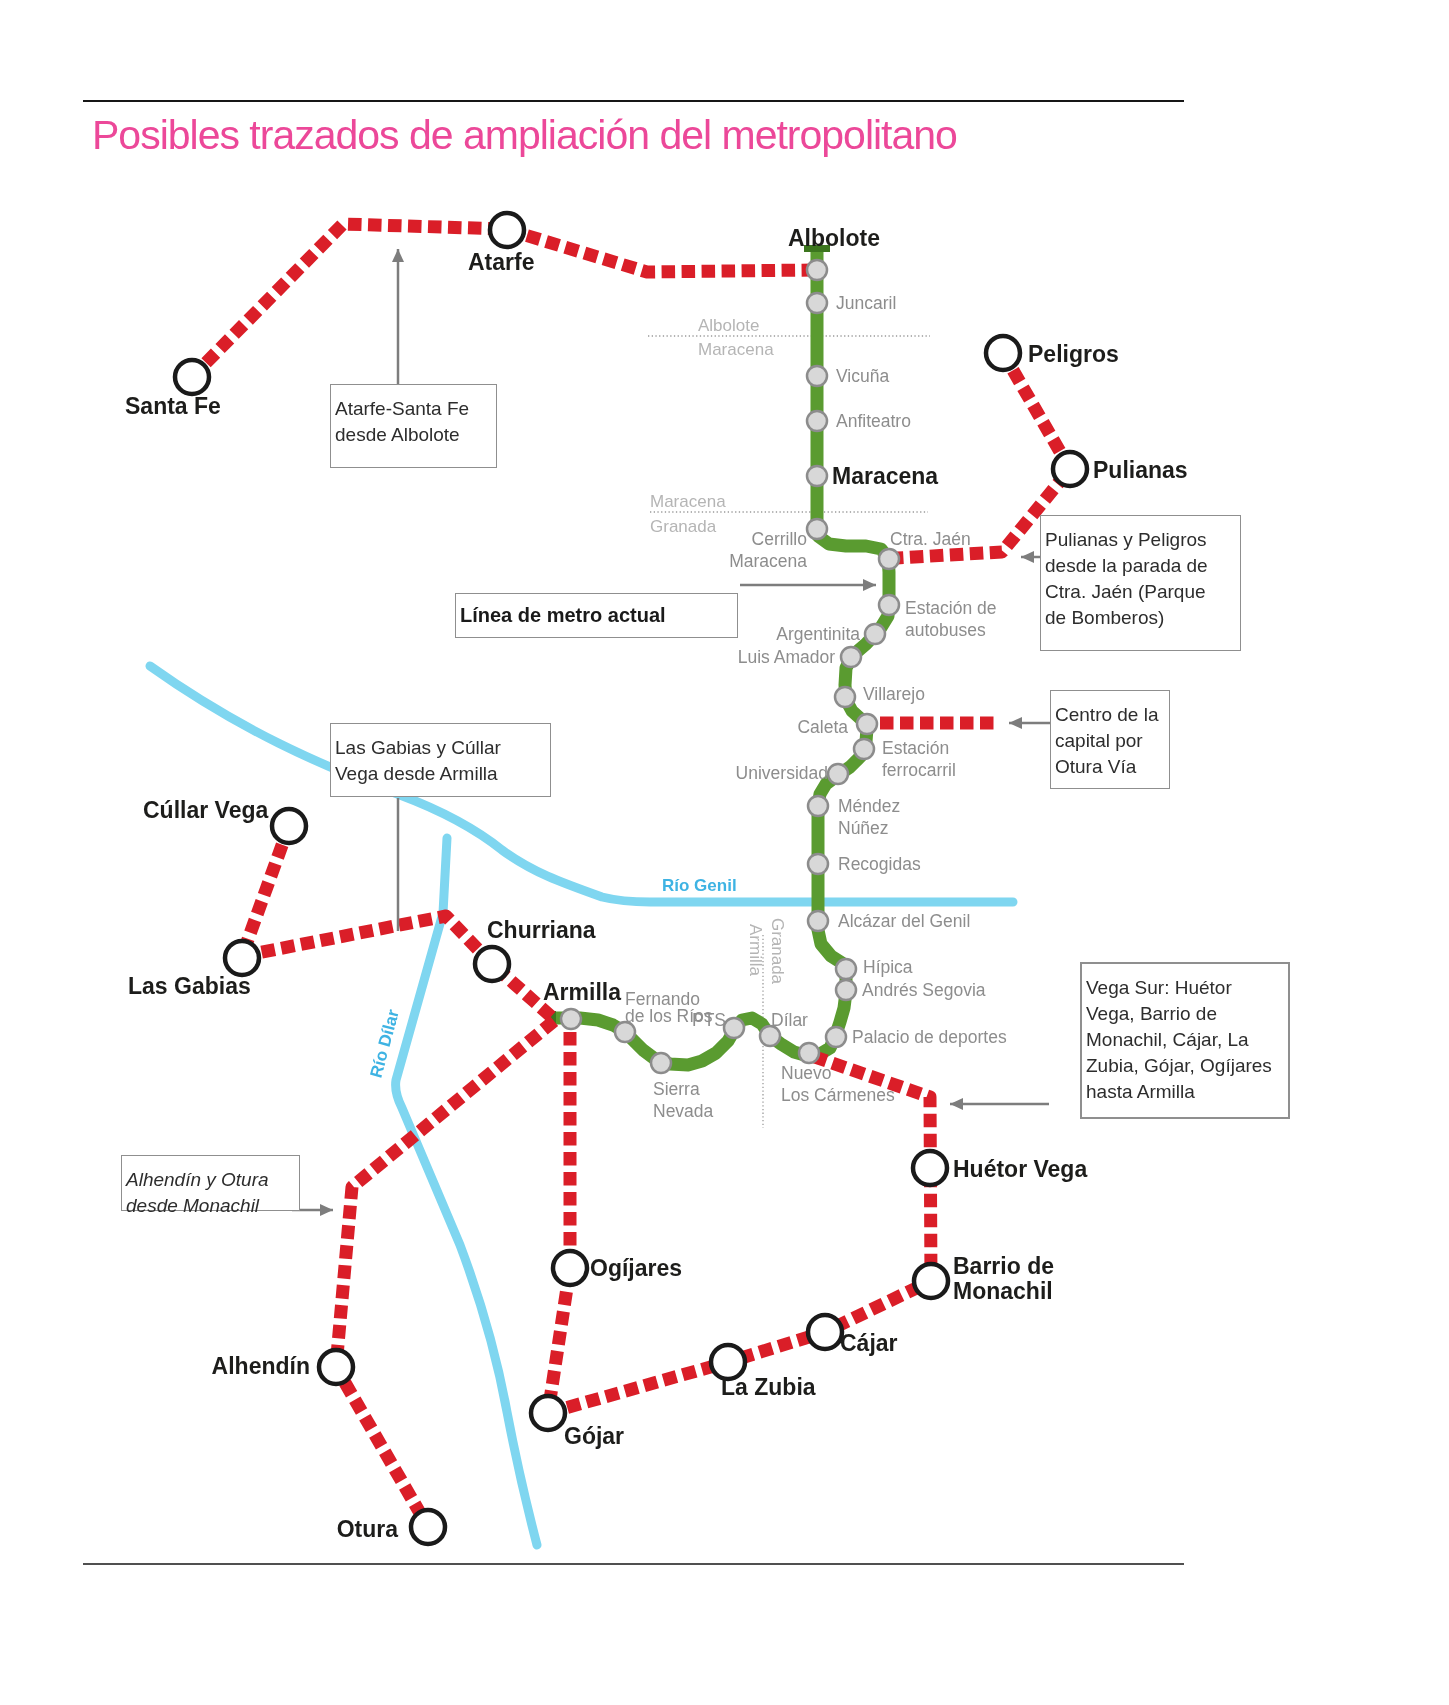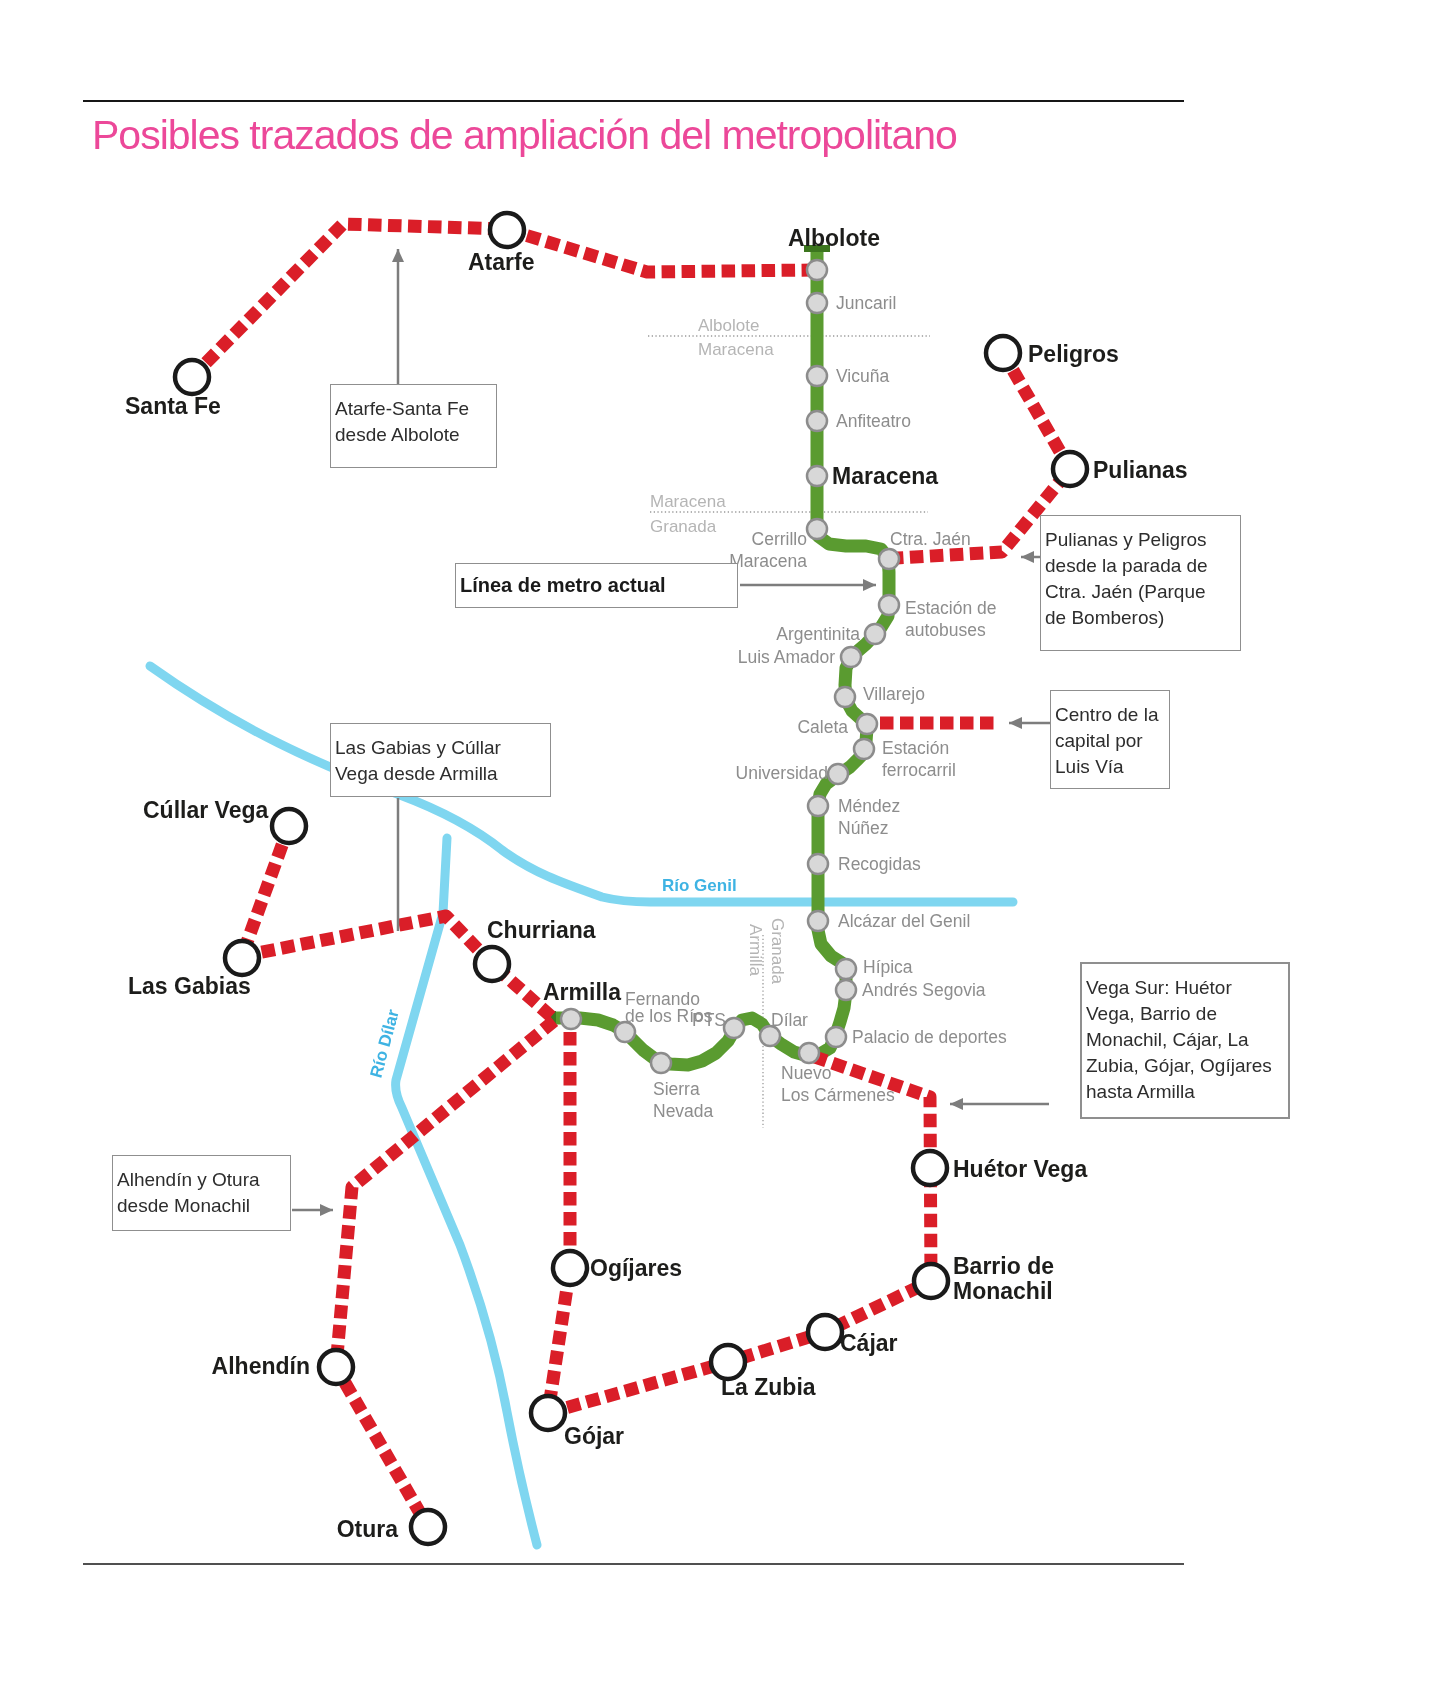--- a/index.html
+++ b/index.html
@@ -182,43 +182,43 @@
   </g>
 </svg>
 
 <div class="title">Posibles trazados de ampliación del metropolitano</div>
 
 <div class="abox" style="left:330px;top:384px;width:167px;height:84px;">
   <div>Atarfe-Santa Fe</div>
   <div>desde Albolote</div>
 </div>
 
-<div class="abox bold" style="left:455px;top:563px;width:283px;height:45px;">
+<div class="abox bold" style="left:455px;top:593px;width:283px;height:45px;">
   <div>Línea de metro actual</div>
 </div>
 
 <div class="abox" style="left:1040px;top:515px;width:201px;height:136px;">
   <div>Pulianas y Peligros</div>
   <div>desde la parada de</div>
   <div>Ctra. Jaén (Parque</div>
   <div>de Bomberos)</div>
 </div>
 
 <div class="abox" style="left:1050px;top:690px;width:120px;height:99px;">
   <div>Centro de la</div>
   <div>capital por</div>
-  <div>Luis Vía</div>
+  <div>Otura Vía</div>
 </div>
 
 <div class="abox" style="left:330px;top:723px;width:221px;height:74px;">
   <div>Las Gabias y Cúllar</div>
   <div>Vega desde Armilla</div>
 </div>
 
-<div class="abox" style="left:112px;top:1155px;width:179px;height:76px;">
+<div class="abox" style="left:121px;top:1155px;width:179px;height:56px;font-style:italic;">
   <div>Alhendín y Otura</div>
   <div>desde Monachil</div>
 </div>
 
 <div class="abox" style="left:1048px;top:962px;width:210px;height:157px;border-width:2px;margin-left:32px;">
   <div>Vega Sur: Huétor</div>
   <div>Vega, Barrio de</div>
   <div>Monachil, Cájar, La</div>
   <div>Zubia, Gójar, Ogíjares</div>
   <div>hasta Armilla</div>

